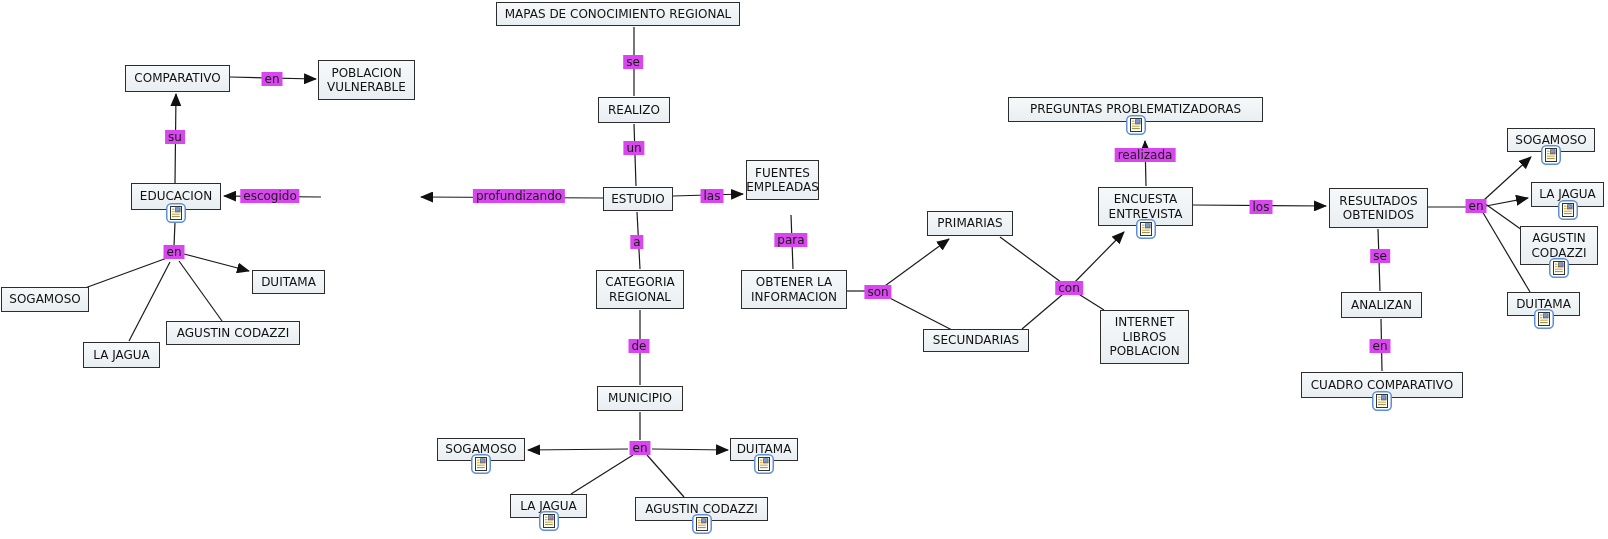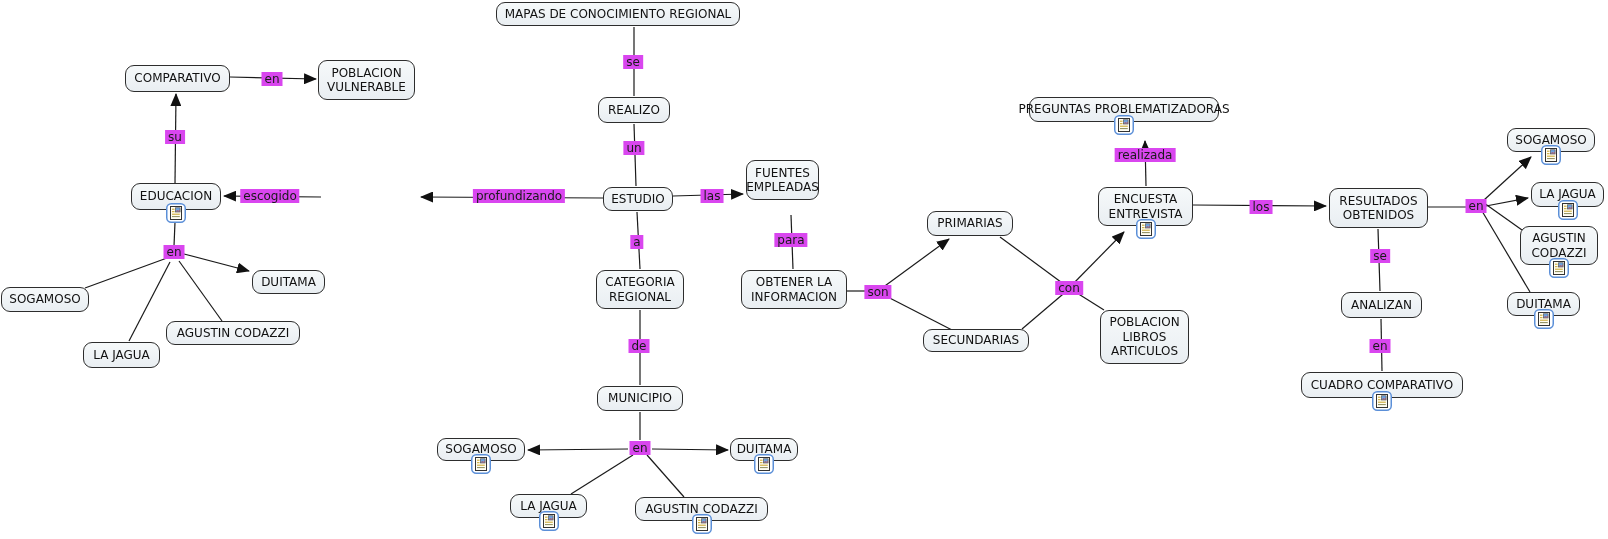--- a/index.html
+++ b/index.html
@@ -5,21 +5,21 @@
   html,body{margin:0;padding:0;background:#ffffff;}
   .canvas{
     position:relative;width:1608px;height:539px;background:#ffffff;
     font-family:"DejaVu Sans","Liberation Sans",sans-serif;overflow:hidden;
   }
   .edges{position:absolute;left:0;top:0;width:1608px;height:539px;}
   .node{
     position:absolute;box-sizing:border-box;
     display:flex;align-items:center;justify-content:center;
     background:linear-gradient(#f6f9fa,#e9eef2);
-    border:1px solid #2d2d2d;border-radius:9px;
+    border:1px solid #2d2d2d;border-radius:0;
     color:#111;font-size:12px;line-height:14.5px;text-align:center;
     padding:2px 4px;
   }
   .node .nl{display:block;}
   .one .nl{white-space:nowrap;}
   .res{
     position:absolute;left:50%;bottom:-14px;transform:translateX(-50%);
     width:20px;height:20px;line-height:0;
   }
   .lbl{
@@ -109,28 +109,28 @@
     </div>
   <div class="node one" style="left:923px;top:329px;width:106px;height:23px">
       <span class="nl">SECUNDARIAS</span>
     </div>
   <div class="node" style="left:1098px;top:187px;width:95px;height:39px">
       <span class="nl">ENCUESTA ENTREVISTA</span>
       <span class="res"><svg width="20" height="20">
           <use href="#resicon"></use>
         </svg></span>
     </div>
-  <div class="node one" style="left:1029px;top:97px;width:190px;height:25px">
+  <div class="node one" style="left:1008px;top:97px;width:255px;height:25px">
       <span class="nl">PREGUNTAS PROBLEMATIZADORAS</span>
       <span class="res"><svg width="20" height="20">
           <use href="#resicon"></use>
         </svg></span>
     </div>
   <div class="node" style="left:1100px;top:310px;width:89px;height:54px">
-      <span class="nl">POBLACION LIBROS ARTICULOS</span>
+      <span class="nl">INTERNET LIBROS POBLACION</span>
     </div>
   <div class="node" style="left:1329px;top:188px;width:99px;height:40px">
       <span class="nl">RESULTADOS OBTENIDOS</span>
     </div>
   <div class="node one" style="left:1341px;top:292px;width:81px;height:26px">
       <span class="nl">ANALIZAN</span>
     </div>
   <div class="node one" style="left:1301px;top:372px;width:162px;height:26px">
       <span class="nl">CUADRO COMPARATIVO</span>
       <span class="res"><svg width="20" height="20">

